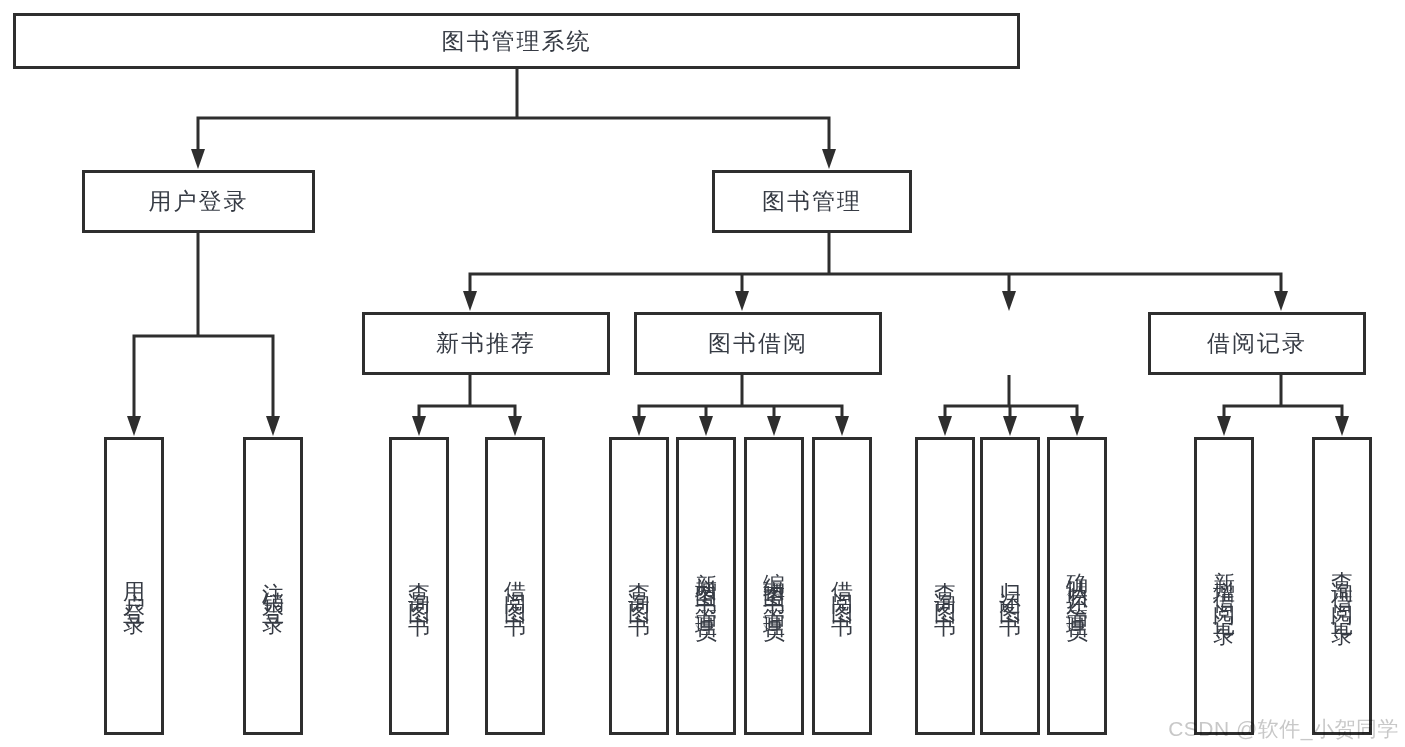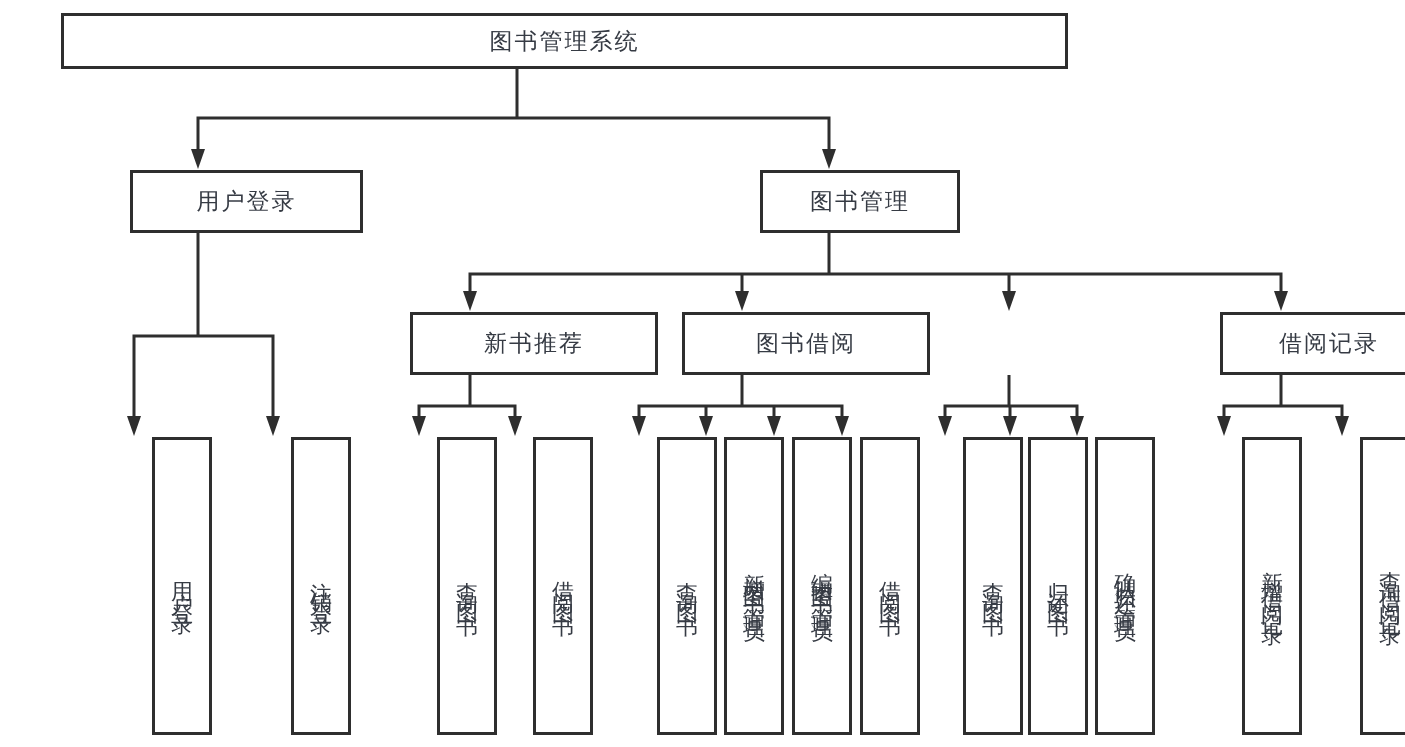--- a/index.html
+++ b/index.html
@@ -22,21 +22,20 @@
     background: #ffffff;
     border: 3px solid #2e2e2e;
     display: flex;
     align-items: center;
     justify-content: center;
     color: #363b44;
     font-size: 23px;
     letter-spacing: 2px;
     z-index: 2;
     white-space: nowrap;
-    margin-left: 48px;
   }
   .root  { left: 13px;  top: 13px;  width: 1007px; height: 56px; }
   .lvl2  { top: 170px; height: 63px; }
   .lvl3  { top: 312px; height: 63px; width: 248px; }
   .leaf  { top: 437px; height: 298px; width: 60px; }
   .vtext {
     writing-mode: vertical-rl;
     text-orientation: mixed;
     font-size: 22px;
     letter-spacing: 11px;
@@ -99,21 +98,21 @@
     </g>
   </svg>
 
   <div class="node root">图书管理系统</div>
 
   <div class="node lvl2" style="left:82px; width:233px;">用户登录</div>
   <div class="node lvl2" style="left:712px; width:200px;">图书管理</div>
 
   <div class="node lvl3" style="left:362px;">新书推荐</div>
   <div class="node lvl3" style="left:634px;">图书借阅</div>
-  <div class="node lvl3" style="left:1172px; width:218px;">借阅记录</div>
+  <div class="node lvl3" style="left:1148px; width:218px;">借阅记录</div>
 
   <div class="node leaf" style="left:104px;">
     <span class="vtext">用户登录</span>
   </div>
   <div class="node leaf" style="left:243px;">
     <span class="vtext">注销登录</span>
   </div>
 
   <div class="node leaf" style="left:389px;">
     <span class="vtext">查询图书</span>
@@ -145,14 +144,15 @@
     <span class="vtext long">确认归还（管理员）</span>
   </div>
 
   <div class="node leaf" style="left:1194px;">
     <span class="vtext">新增借阅记录</span>
   </div>
   <div class="node leaf" style="left:1312px;">
     <span class="vtext">查询借阅记录</span>
   </div>
 
+  <div id="watermark">CSDN @软件_小贺同学</div>
 
 </div>
 
 </body></html>

